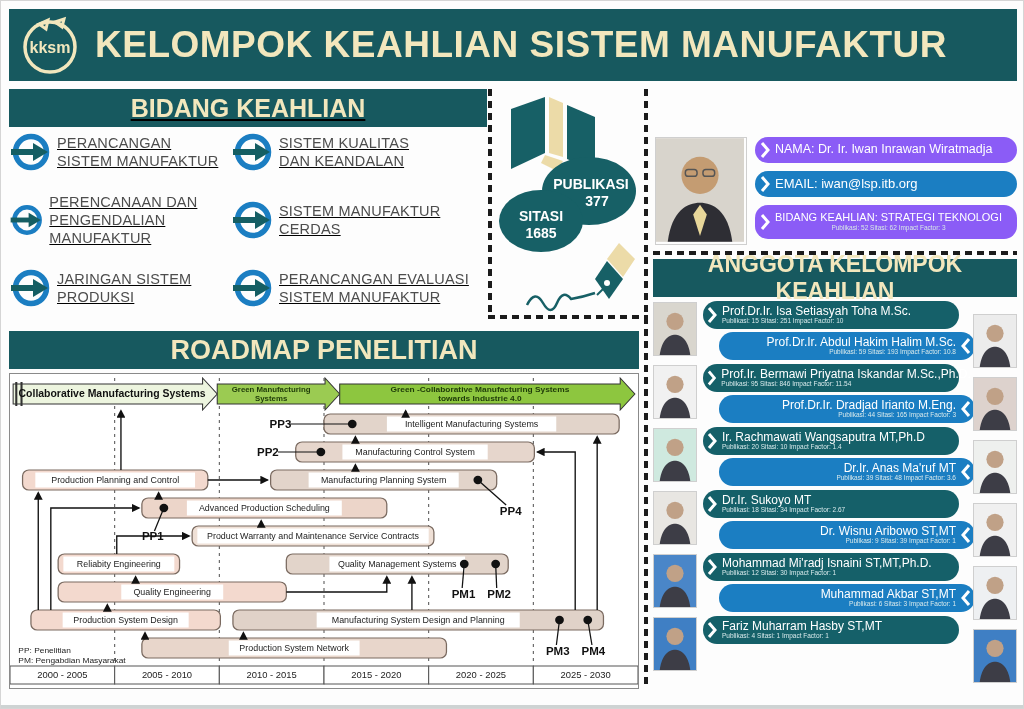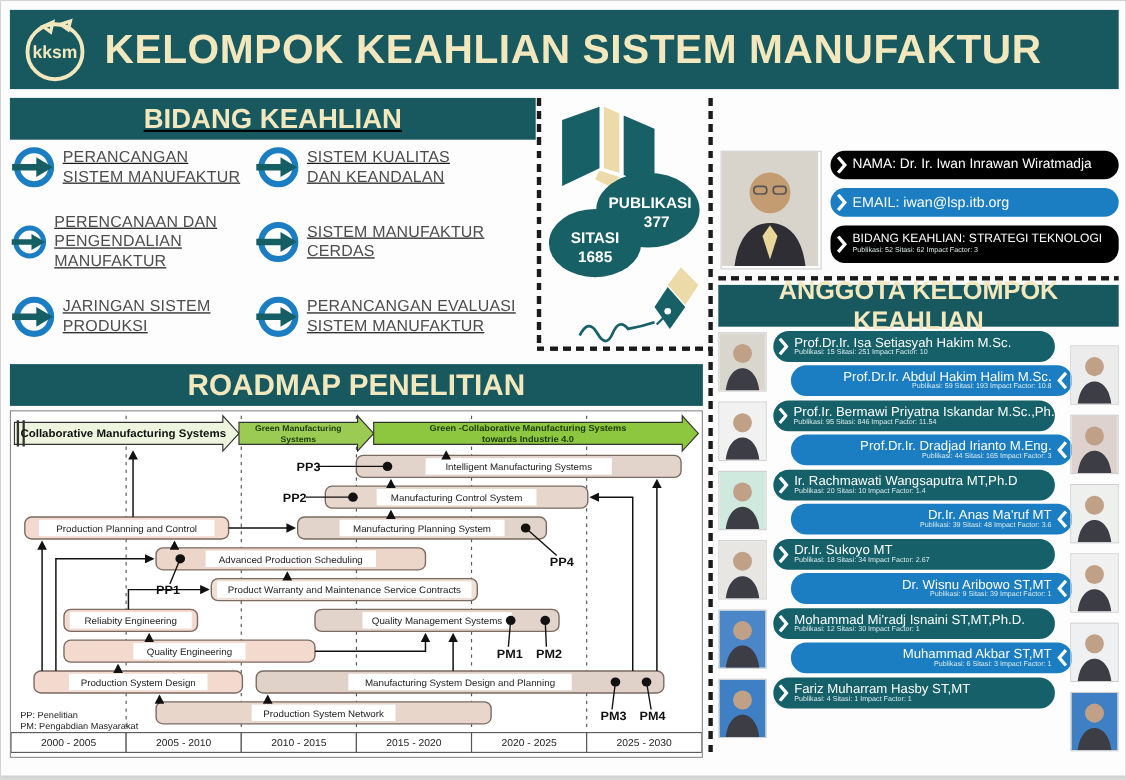--- a/index.html
+++ b/index.html
@@ -22,21 +22,21 @@
   .dash-h{height:4px;background:repeating-linear-gradient(to right,#1b1b1b 0 7px,transparent 7px 12px);}
   
   .pub-col{position:absolute;left:496px;top:90px;width:144px;height:226px;}
   
   .right-col{position:absolute;left:652px;top:88px;width:364px;height:600px;}
   .ketua-bar{position:absolute;left:0;top:0;width:100%;height:38px;font-size:23px;}
   .ketua-content{position:absolute;left:0;top:46px;width:100%;height:112px;}
   .ketua-photo{position:absolute;left:2px;top:2px;width:90px;height:106px;border:1px solid #cfcfcf;}
   .ketua-rows{position:absolute;left:102px;top:2px;width:262px;display:flex;flex-direction:column;gap:8px;}
   .pill{border-radius:13px;display:flex;align-items:center;color:#fff;padding:0 8px 0 5px;box-sizing:border-box;}
-  .pill.teal{background:#000000;}
+  .pill.teal{background:#8b5cf6;text-align:center;}
   .pill.blue{background:#1b7ec2;}
   .pill .ptxt{margin-left:5px;line-height:1.05;}
   .pill .pname{font-size:12.5px;}
   .pill .psub{font-size:6.5px;color:#d7e8e6;margin-top:1px;}
   .anggota-bar{position:absolute;left:0;top:170px;width:100%;height:38px;font-size:23px;}
   .members{position:absolute;left:0;top:212px;width:100%;}
   .pair{position:relative;height:63px;}
   .photo{position:absolute;width:44px;height:54px;border:1px solid #cfcfcf;box-sizing:border-box;}
   .photo svg{display:block;width:100%;height:100%;}
   .bubble{position:absolute;height:28px;border-radius:14px;display:flex;align-items:center;color:#fff;box-sizing:border-box;}
@@ -208,21 +208,21 @@
               <rect width="44" height="54" fill="#d9d6ce"></rect>
               <circle cx="22" cy="19" r="9" fill="#c0a187"></circle>
               <path d="M6,54 C8,38 16,33 22,33 C28,33 36,38 38,54 Z" fill="#3d3d46"></path>
             </svg>
           </div>
           <div class="bubble teal">
             <svg width="10" height="16" viewBox="0 0 10 16">
               <path d="M2,1 L8,8 L2,15" stroke="#ffffff" stroke-width="3" fill="none"></path>
             </svg>
             <div class="btxt">
-              <div class="bname">Prof.Dr.Ir. Isa Setiasyah Hakim M.Sc.</div>
+              <div class="bname">Prof.Dr.Ir. Isa Setiasyah Toha M.Sc.</div>
               <div class="bsub">Publikasi: 15 Sitasi: 251 Impact Factor: 10</div>
             </div>
           </div>
           <div class="bubble blue">
             <div class="btxt">
               <div class="bname">Prof.Dr.Ir. Abdul Hakim Halim M.Sc.</div>
               <div class="bsub">Publikasi: 59 Sitasi: 193 Impact Factor: 10.8</div>
             </div>
             <svg width="10" height="16" viewBox="0 0 10 16">
               <path d="M8,1 L2,8 L8,15" stroke="#ffffff" stroke-width="3" fill="none"></path>

